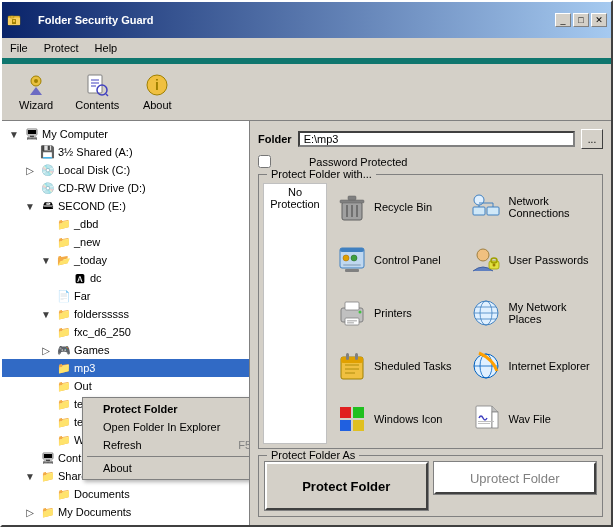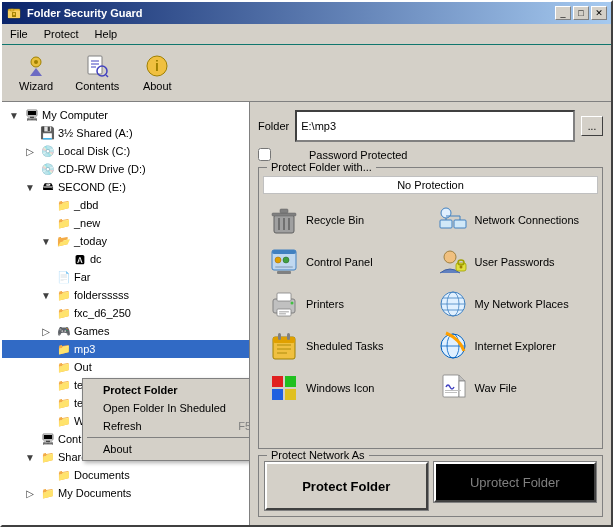--- a/index.html
+++ b/index.html
@@ -20,25 +20,25 @@
       border-right-color: #404040;
       border-bottom-color: #404040;
       outline: 1px solid #808080;
       background: #d4d0c8;
       display: flex;
       flex-direction: column;
     }
 
     .title-bar {
       background: linear-gradient(to right, #0a246a, #a6caf0);
-      height: 22px;
+      height: 36px;
       display: flex;
       align-items: center;
       padding: 0 4px;
-      gap: 5px;
+      gap: 16px;
     }
 
     .title-bar-icon {
       width: 16px;
       height: 16px;
       display: flex;
       align-items: center;
       justify-content: center;
     }
 
@@ -64,21 +64,21 @@
       font-size: 9px;
       display: flex;
       align-items: center;
       justify-content: center;
       cursor: pointer;
     }
 
     
     .menu-bar {
       background: #d4d0c8;
-      border-bottom: 1px solid #0f766e;
+      border-bottom: 6px solid #0f766e;
       display: flex;
       padding: 2px 0;
     }
 
     .menu-item {
       padding: 2px 8px;
       cursor: pointer;
       font-size: 11px;
     }
 
@@ -183,26 +183,26 @@
     }
 
     .field-row {
       display: flex;
       align-items: center;
       gap: 6px;
     }
 
     .field-label {
       font-size: 11px;
-      font-weight: normal;
+      font-weight: bold;
     }
 
     .field-input {
       flex: 1;
-      height: 32px;
+      height: 16px;
       border: 2px solid #808080;
       border-top-color: #404040;
       border-left-color: #404040;
       padding: 0 4px;
       font-size: 11px;
       background: white;
     }
 
     .browse-btn {
       width: 22px;
@@ -237,21 +237,21 @@
       border-top-color: #fff;
       border-left-color: #fff;
       font-size: 11px;
       cursor: pointer;
     }
 
     .protect-group {
       border: 1px solid #808080;
       padding: 4px;
       display: flex;
-      flex-direction: column;
+      flex-direction: row;
       gap: 4px;
       position: relative;
     }
 
     .protect-group-legend {
       position: absolute;
       top: -7px;
       left: 8px;
       background: #d4d0c8;
       padding: 0 4px;
@@ -323,22 +323,22 @@
       border-right-color: #404040;
       border-bottom-color: #404040;
       outline: 1px solid #808080;
       font-size: 13px;
       font-weight: bold;
       cursor: pointer;
     }
 
     .uprotect-folder-btn {
       flex: 1;
-      height: 40px;
-      background: #000000;
+      height: 32px;
+      background: #ffffff;
       border: 2px solid #fff;
       border-right-color: #404040;
       border-bottom-color: #404040;
       outline: 1px solid #808080;
       font-size: 13px;
       color: #808080;
       cursor: default;
     }
 
     
@@ -579,21 +579,21 @@
       </div>
 
       <div class="tree-item" style="padding-left:20px;">
         <span class="tree-expand">▷</span>
         <span class="tree-icon">📁</span>
         <span class="tree-label">My Documents</span>
       </div>
 
       <div class="context-menu">
         <div class="ctx-item bold">Protect Folder</div>
-        <div class="ctx-item">Open Folder In Sheduled</div>
+        <div class="ctx-item">Open Folder In Explorer</div>
         <div class="ctx-item">
           <span>Refresh</span>
           <span class="ctx-shortcut">F5</span>
         </div>
         <div class="ctx-separator"></div>
         <div class="ctx-item">About</div>
       </div>
     </div>
 
     <div class="right-panel">
@@ -749,19 +749,19 @@
                 <rect x="7" y="17" width="16" height="1" fill="#c0c0c0"></rect>
                 <rect x="7" y="19" width="12" height="1" fill="#c0c0c0"></rect>
               </svg>
             </div>
             <span class="prot-label">Wav File</span>
           </div>
         </div>
       </div>
 
       <div class="bottom-section">
-        <span class="bottom-legend">Protect Network As</span>
+        <span class="bottom-legend">Protect Folder As</span>
         <button class="protect-folder-btn">Protect Folder</button>
         <button class="uprotect-folder-btn">Uprotect Folder</button>
       </div>
     </div>
   </div>
 </div>
 
 </body></html>

